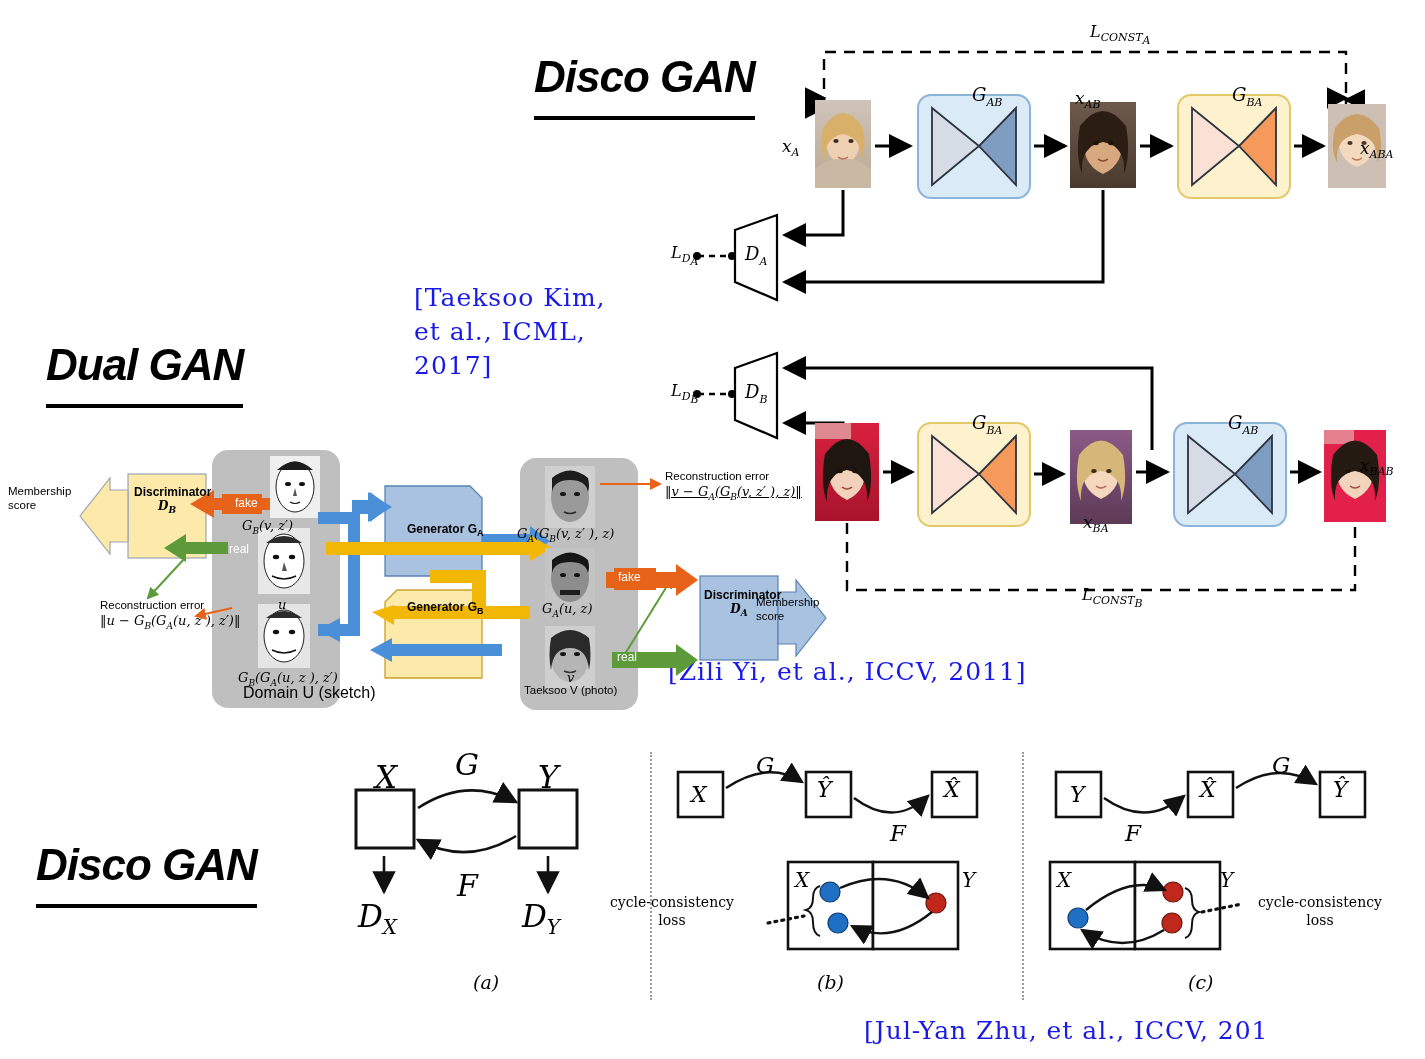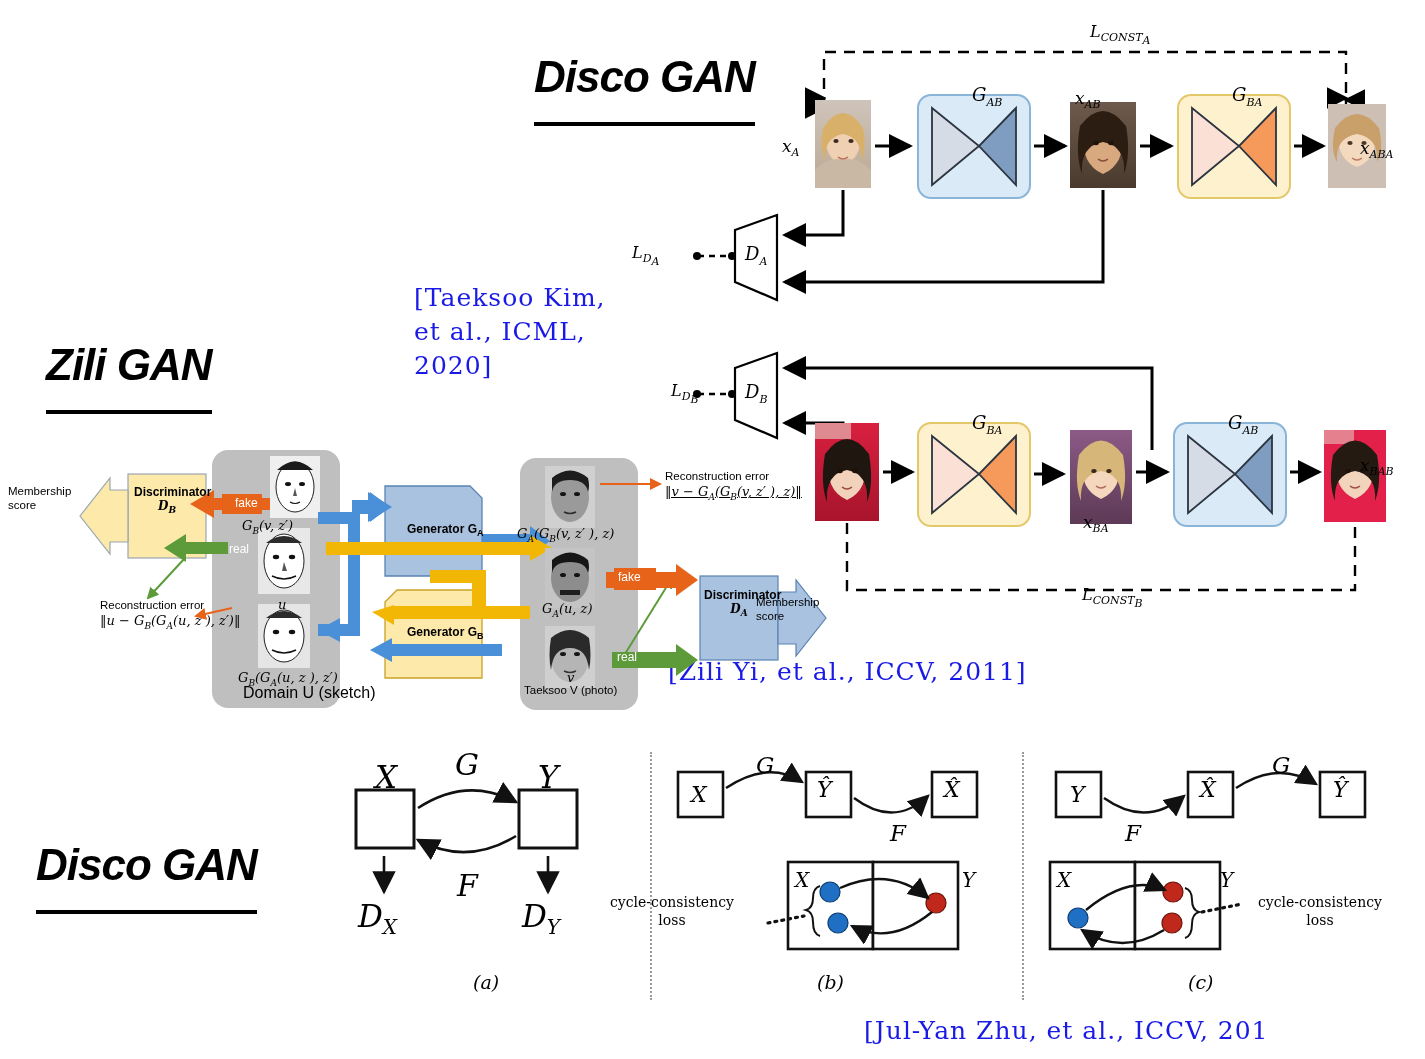--- a/index.html
+++ b/index.html
@@ -4,42 +4,42 @@
 <style>
   html,body{margin:0;padding:0;background:#ffffff;}
   body{width:1425px;height:1059px;position:relative;overflow:hidden;
        font-family:"Liberation Sans",sans-serif;color:#000;}
   .abs{position:absolute;}
   .sec-title{
     font-family:"Liberation Sans",sans-serif;
     font-weight:bold;font-style:italic;font-size:44px;
     letter-spacing:-1px;white-space:nowrap;
   }
-  .sec-title .ul{display:block;border-bottom:4px solid #000;padding-bottom:20px;}
+  .sec-title .ul{display:block;border-bottom:4px solid #000;padding-bottom:14px;}
   .cite{
     font-family:"DejaVu Serif",serif;
     color:#1a1ae6;font-size:25px;line-height:34px;white-space:pre;
     letter-spacing:1px;
   }
   .mathi{font-family:"DejaVu Serif",serif;font-style:italic;}
   .lbl{font-family:"DejaVu Serif",serif;font-style:italic;font-size:17px;white-space:nowrap;}
   .lbl sub{font-size:11px;font-style:italic;}
   .sans{font-family:"Liberation Sans",sans-serif;}
   svg{display:block;overflow:visible;}
 </style>
 </head>
 <body>
 
 <div class="abs sec-title" style="left:534px;top:52px;">
   <span class="ul">Disco GAN</span>
 </div>
 
 <div class="abs cite" style="left:414px;top:281px;">[Taeksoo Kim,
 et al., ICML,
-2020]</div>
+2017]</div>
 
 <div class="abs" style="left:640px;top:20px;width:785px;height:600px;">
 <svg width="785" height="600" viewBox="0 0 785 600">
   <defs>
     <marker id="ah" markerWidth="8" markerHeight="8" refX="7" refY="4" orient="auto">
       <path d="M0,0 L8,4 L0,8 z" fill="#000"></path>
     </marker>
     <marker id="ahs" markerWidth="7" markerHeight="7" refX="6" refY="3.5" orient="auto">
       <path d="M0,0 L7,3.5 L0,7 z" fill="#000"></path>
     </marker>
@@ -208,21 +208,21 @@
 </div>
 <div class="abs lbl" style="left:1075px;top:88px;">
   <span>x</span><sub>AB</sub>
 </div>
 <div class="abs lbl" style="left:1232px;top:84px;font-size:18px;">
   <span>G</span><sub>BA</sub>
 </div>
 <div class="abs lbl" style="left:1360px;top:138px;">
   <span>x</span><sub>ABA</sub>
 </div>
-<div class="abs lbl" style="left:632px;top:243px;font-size:16px;">
+<div class="abs lbl" style="left:671px;top:243px;font-size:16px;">
   <span>L</span><sub><span>D</span><sub>A</sub></sub>
 </div>
 <div class="abs lbl" style="left:745px;top:243px;font-size:18px;">
   <span>D</span><sub>A</sub>
 </div>
 <div class="abs lbl" style="left:671px;top:381px;font-size:16px;">
   <span>L</span><sub><span>D</span><sub>B</sub></sub>
 </div>
 <div class="abs lbl" style="left:745px;top:381px;font-size:18px;">
   <span>D</span><sub>B</sub>
@@ -237,21 +237,21 @@
   <span>G</span><sub>AB</sub>
 </div>
 <div class="abs lbl" style="left:1360px;top:455px;">
   <span>x</span><sub>BAB</sub>
 </div>
 <div class="abs lbl" style="left:1082px;top:585px;font-size:16px;">
   <span>L</span><sub><span>CONST</span><sub>B</sub></sub>
 </div>
 
 <div class="abs sec-title" style="left:46px;top:340px;">
-  <span class="ul">Zili GAN</span>
+  <span class="ul">Dual GAN</span>
 </div>
 <div class="abs cite" style="left:668px;top:655px;">[Zili Yi, et al., ICCV, 2011]</div>
 
 <div class="abs" style="left:0px;top:430px;width:860px;height:280px;">
 <svg width="860" height="280" viewBox="0 0 860 280">
   <defs>
     <marker id="oarw" markerWidth="6" markerHeight="6" refX="5" refY="3" orient="auto">
       <path d="M0,0 L6,3 L0,6 z" fill="#e8631a"></path>
     </marker>
     <marker id="garw" markerWidth="6" markerHeight="6" refX="5" refY="3" orient="auto">
@@ -403,21 +403,21 @@
 <div class="abs mathi" style="left:278px;top:597px;font-size:13px;">u</div>
 <div class="abs mathi" style="left:238px;top:670px;font-size:13px;white-space:nowrap;">G<sub style="font-size:9px">B</sub>(G<sub style="font-size:9px">A</sub>(u, z ), z′)</div>
 <div class="abs sans" style="left:243px;top:684px;font-size:16px;">Domain U (sketch)</div>
 <div class="abs sans" style="left:100px;top:597px;font-size:11.5px;line-height:16px;white-space:nowrap;">
   Reconstruction error<br>
   <span class="mathi" style="font-size:13px;">‖u − G<sub style="font-size:9px">B</sub>(G<sub style="font-size:9px">A</sub>(u, z ), z′)‖</span>
 </div>
 <div class="abs sans" style="left:407px;top:522px;font-size:12px;font-weight:bold;">
   <span>Generator G</span><sub style="font-size:9px">A</sub>
 </div>
-<div class="abs sans" style="left:407px;top:625px;font-size:12px;font-weight:bold;text-align:center;">
+<div class="abs sans" style="left:407px;top:600px;font-size:12px;font-weight:bold;text-align:center;">
   <span>Generator G</span><sub style="font-size:9px">B</sub>
 </div>
 <div class="abs mathi" style="left:517px;top:526px;font-size:13px;white-space:nowrap;">G<sub style="font-size:9px">A</sub>(G<sub style="font-size:9px">B</sub>(v, z′ ), z)</div>
 <div class="abs mathi" style="left:542px;top:601px;font-size:13px;white-space:nowrap;">G<sub style="font-size:9px">A</sub>(u, z)</div>
 <div class="abs mathi" style="left:567px;top:670px;font-size:13px;">v</div>
 <div class="abs sans" style="left:524px;top:684px;font-size:11.5px;">Taeksoo V (photo)</div>
 <div class="abs sans" style="left:665px;top:468px;font-size:11.5px;line-height:16px;white-space:nowrap;">
   Reconstruction error<br>
   <span class="mathi" style="font-size:13px;text-decoration:underline;">‖v − G<sub style="font-size:9px">A</sub>(G<sub style="font-size:9px">B</sub>(v, z′ ), z)‖</span>
 </div>

